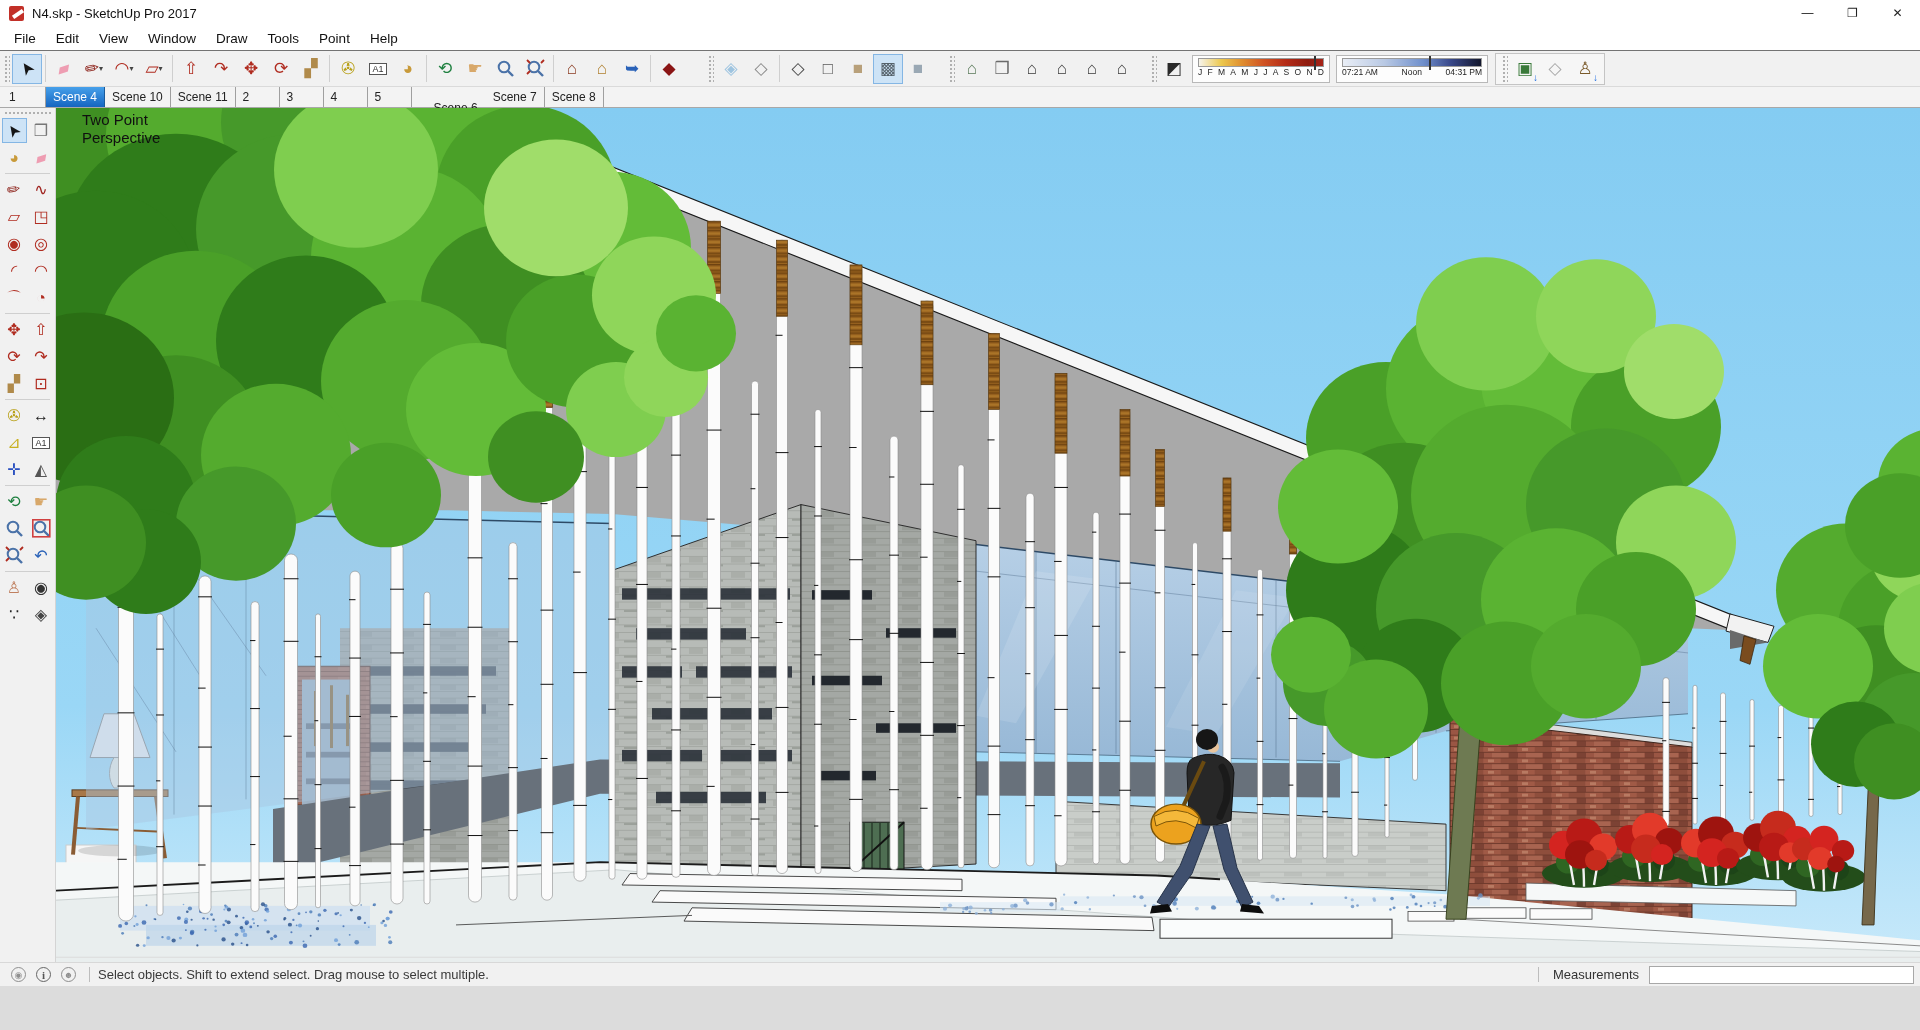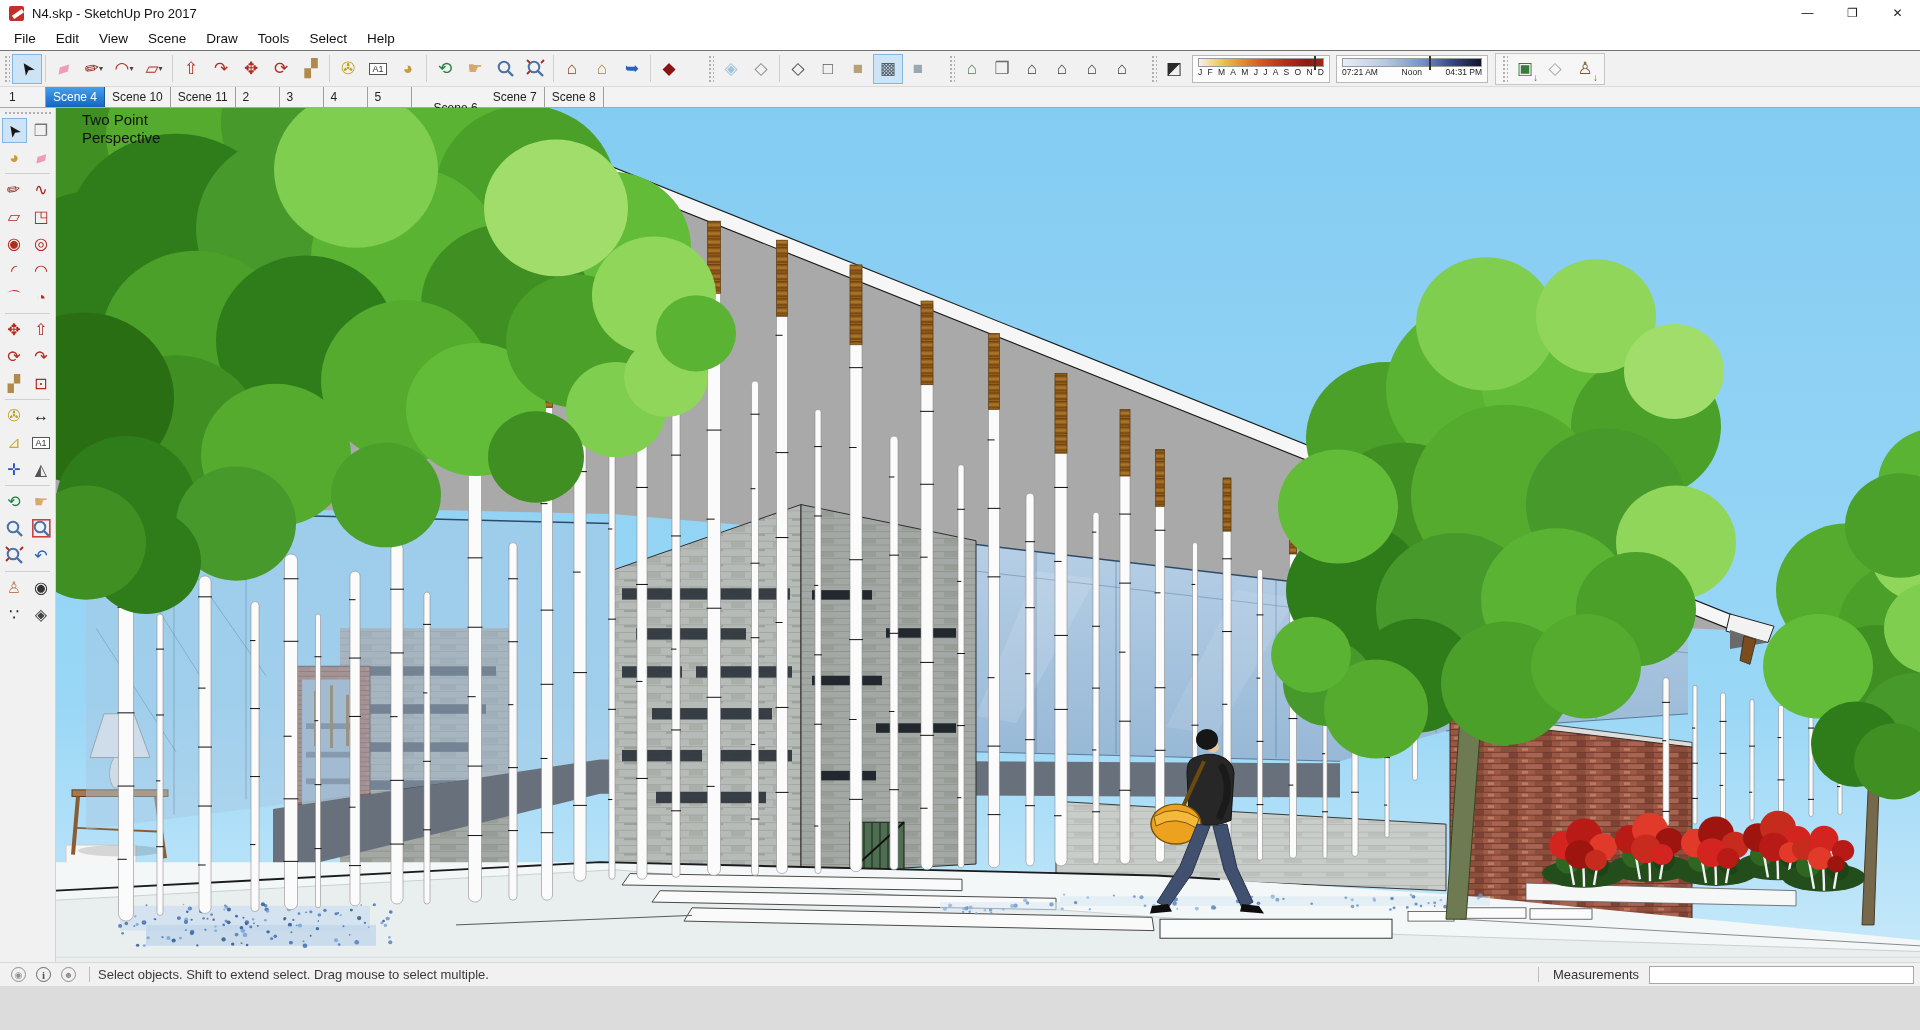--- a/index.html
+++ b/index.html
@@ -74,24 +74,24 @@
     <span class="tspacer"></span>
     <span class="winbtn">—</span>
     <span class="winbtn">❐</span>
     <span class="winbtn">✕</span>
   </div>
 
   <div class="menubar" id="menubar">
       <div class="menuitem">File</div>
       <div class="menuitem">Edit</div>
       <div class="menuitem">View</div>
-      <div class="menuitem">Scene</div>
+      <div class="menuitem">Window</div>
       <div class="menuitem">Draw</div>
       <div class="menuitem">Tools</div>
-      <div class="menuitem">Select</div>
+      <div class="menuitem">Point</div>
       <div class="menuitem">Help</div>
     </div>
 
   <div class="toolbar" id="toolbar">
       <div class="thandle"></div>
       <div class="tbtn hl">
         <span class="glyph" style="color: rgb(21, 21, 21); transform: rotate(-125deg);">➤</span>
       </div>
       <div class="tsep"></div>
       <div class="tbtn">

